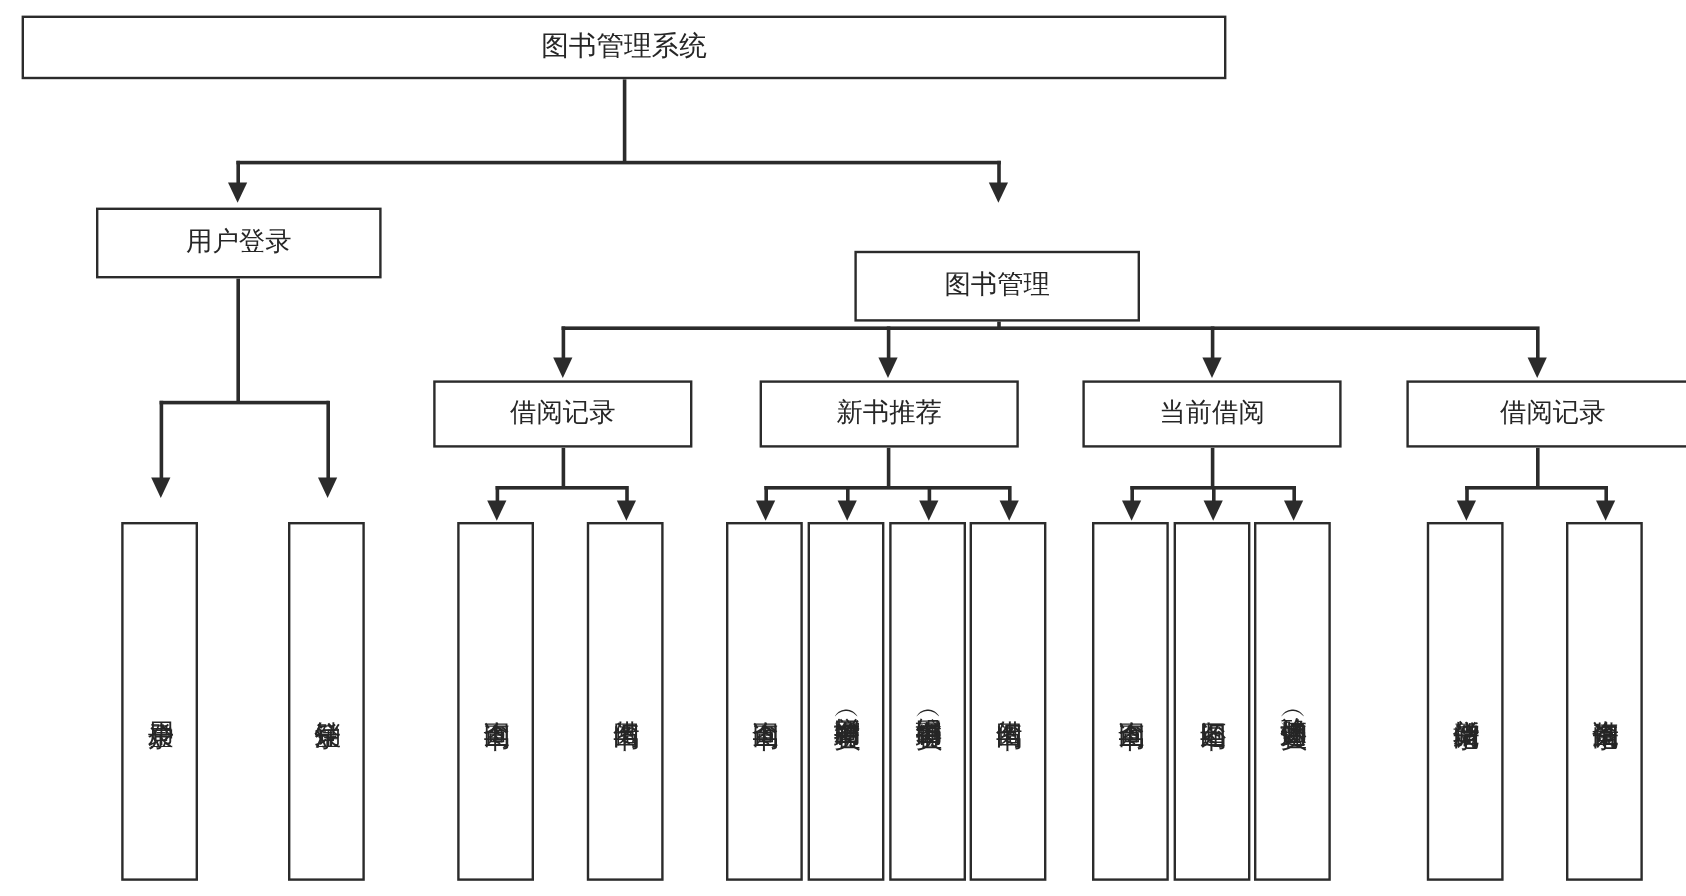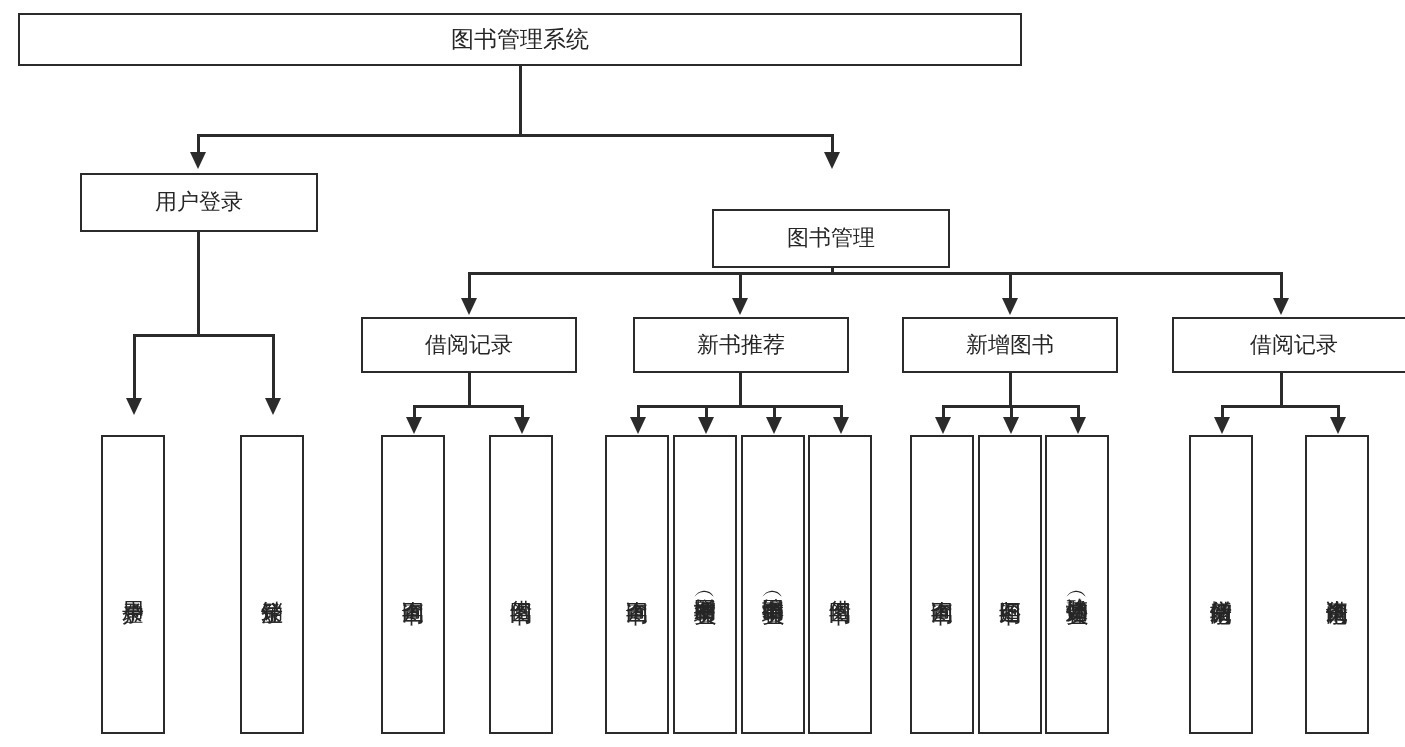--- a/index.html
+++ b/index.html
@@ -105,21 +105,21 @@
   <div class="ln v" style="left:1280px;top:272px;height:30px;"></div>
   <div class="arrow" style="left:1273px;top:298px;"></div>
 
   <div class="node lvl3" style="left:361px;top:317px;width:216px;height:56px;">
     <span class="lbl">借阅记录</span>
   </div>
   <div class="node lvl3" style="left:633px;top:317px;width:216px;height:56px;">
     <span class="lbl">新书推荐</span>
   </div>
   <div class="node lvl3" style="left:902px;top:317px;width:216px;height:56px;">
-    <span class="lbl">新增图书</span>
+    <span class="lbl">当前借阅</span>
   </div>
   <div class="node lvl3" style="left:1172px;top:317px;width:244px;height:56px;">
     <span class="lbl">借阅记录</span>
   </div>
 
   <div class="ln v" style="left:468px;top:373px;height:34px;"></div>
   <div class="ln h" style="left:413px;top:405px;width:110px;height:2.5px;"></div>
   <div class="ln v" style="left:413px;top:405px;height:16px;"></div>
   <div class="arrow" style="left:406px;top:417px;"></div>
   <div class="ln v" style="left:521px;top:405px;height:16px;"></div>

